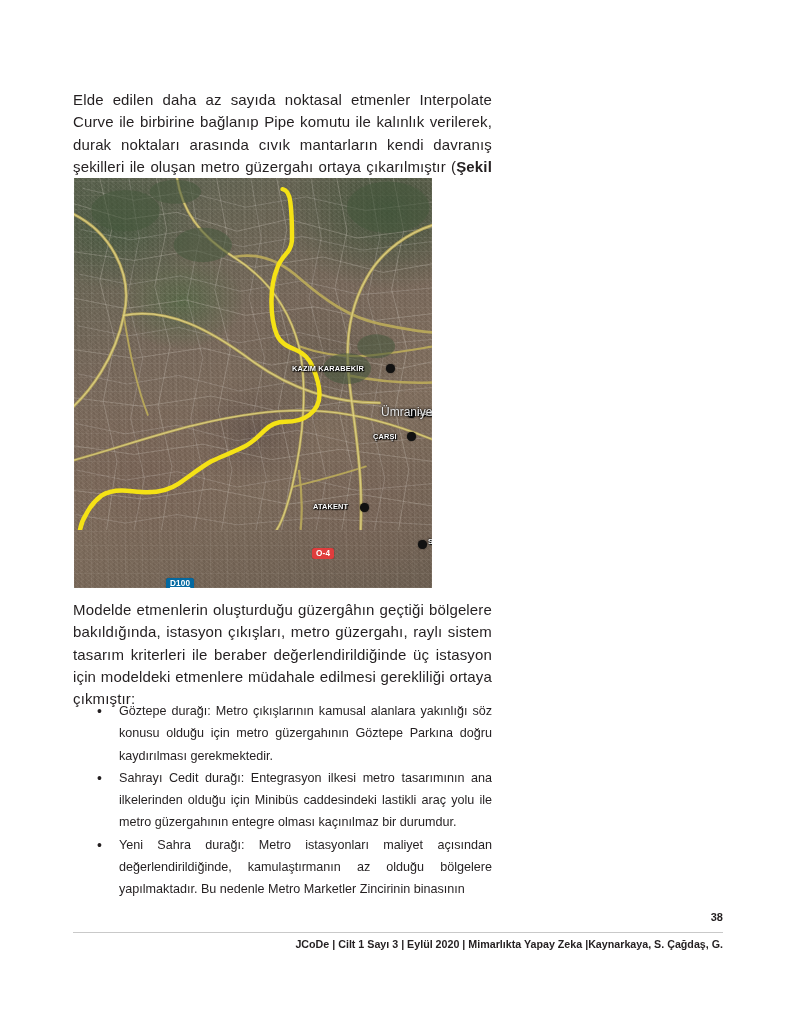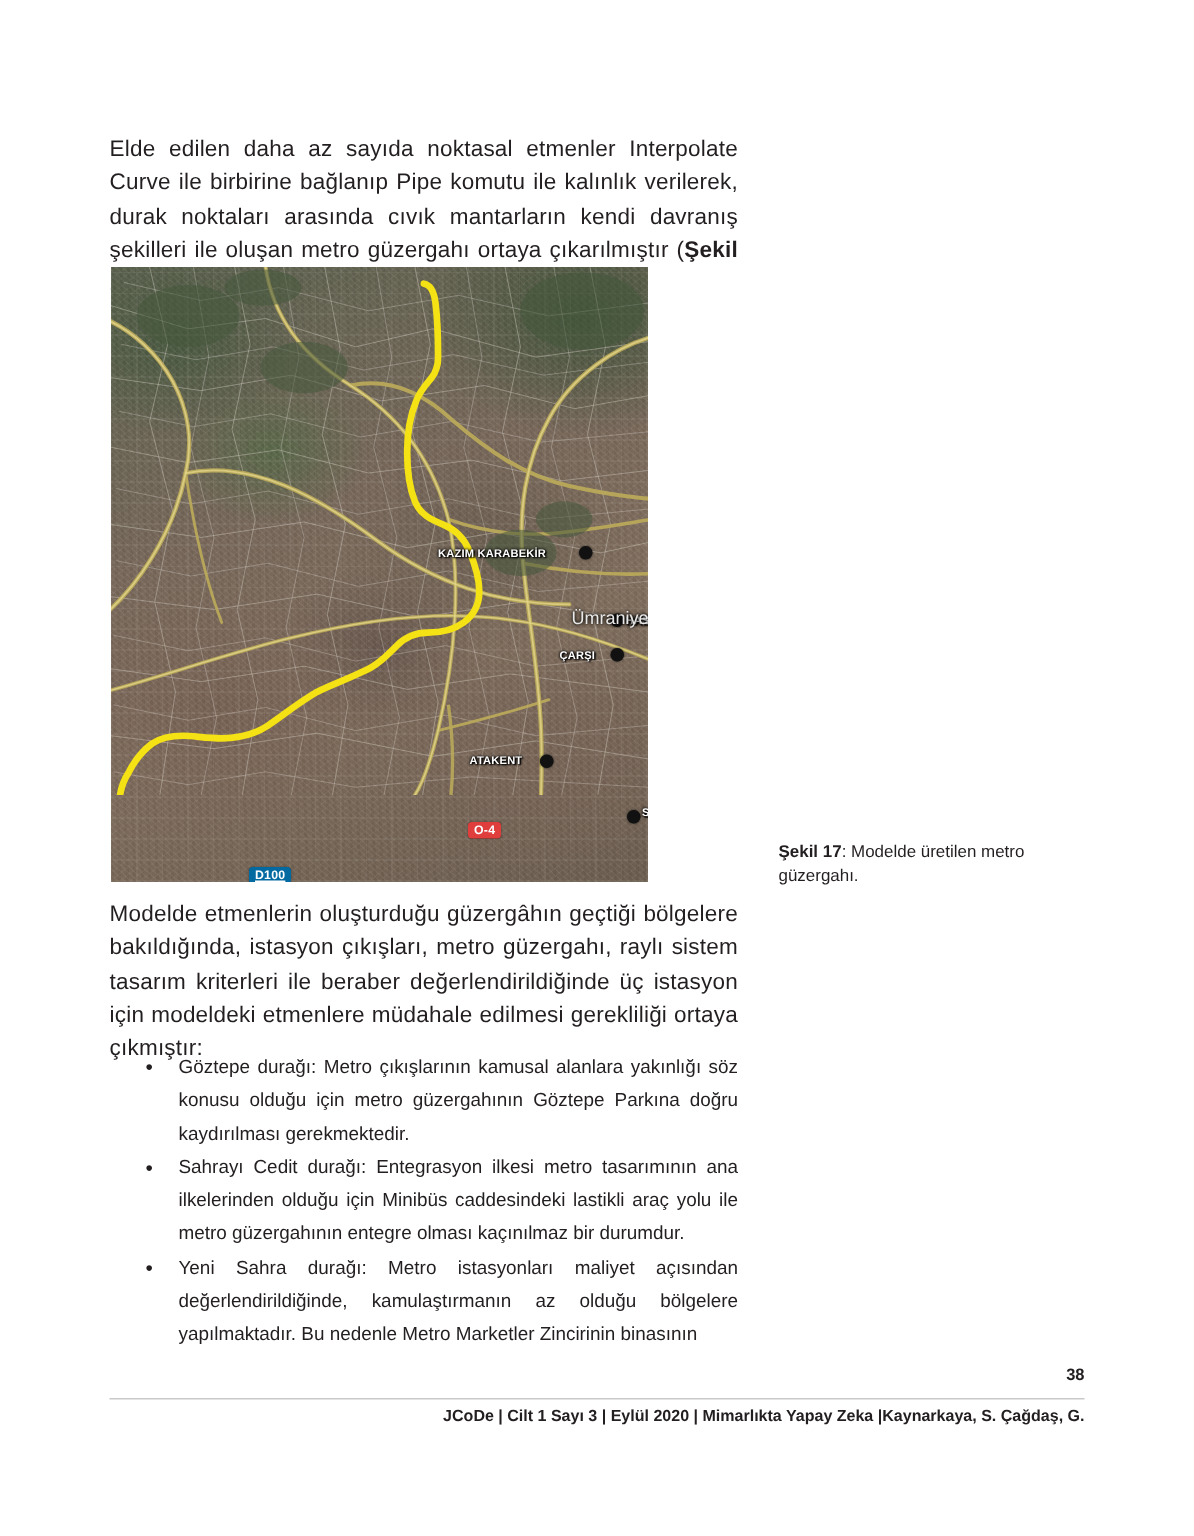--- a/index.html
+++ b/index.html
@@ -328,21 +328,20 @@
 
       <div class="place-label" style="left:307px; top:227px;">Ümraniye</div>
 
       <div class="badge green" style="left:408px; top:191px;">E80</div>
       <div class="badge red" style="left:238px; top:370px;">O-4</div>
       <div class="badge blue" style="left:92px;  top:400px;">D100</div>
 
     </div>
   </div>
 
-  <div class="fig-caption"><b>Şekil 17</b><span>: Modelde üretilen metro güzergahı.</span></div>
 
   <p class="para mid">Modelde etmenlerin oluşturduğu güzergâhın geçtiği bölgelere bakıldığında, istasyon çıkışları, metro güzergahı, raylı sistem tasarım kriterleri ile beraber değerlendirildiğinde üç istasyon için modeldeki etmenlere müdahale edilmesi gerekliliği ortaya çıkmıştır:</p>
 
   <div class="bullets">
     <div class="bullet">
       <span class="dot">•</span>
       <span>Göztepe durağı: Metro çıkışlarının kamusal alanlara yakınlığı söz konusu olduğu için metro güzergahının Göztepe Parkına doğru kaydırılması gerekmektedir.</span>
     </div>
     <div class="bullet">
       <span class="dot">•</span>

